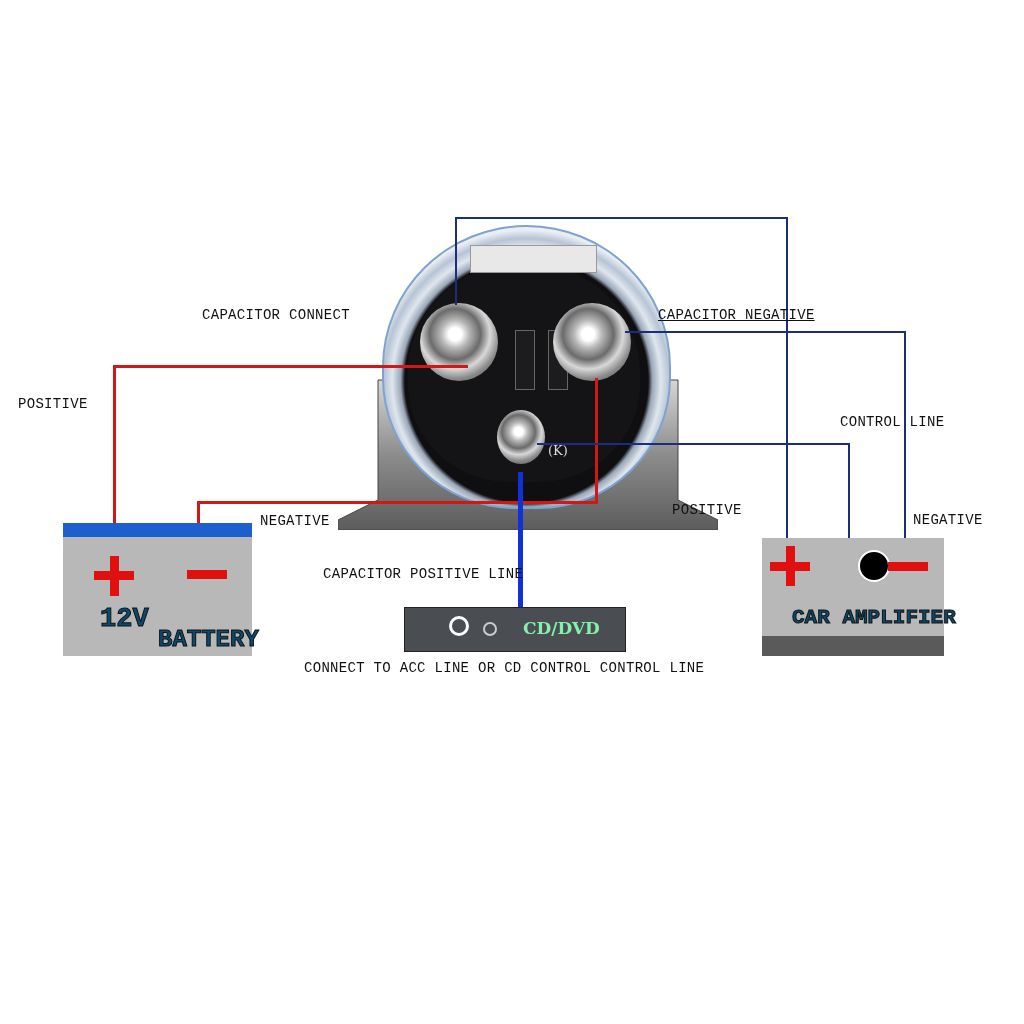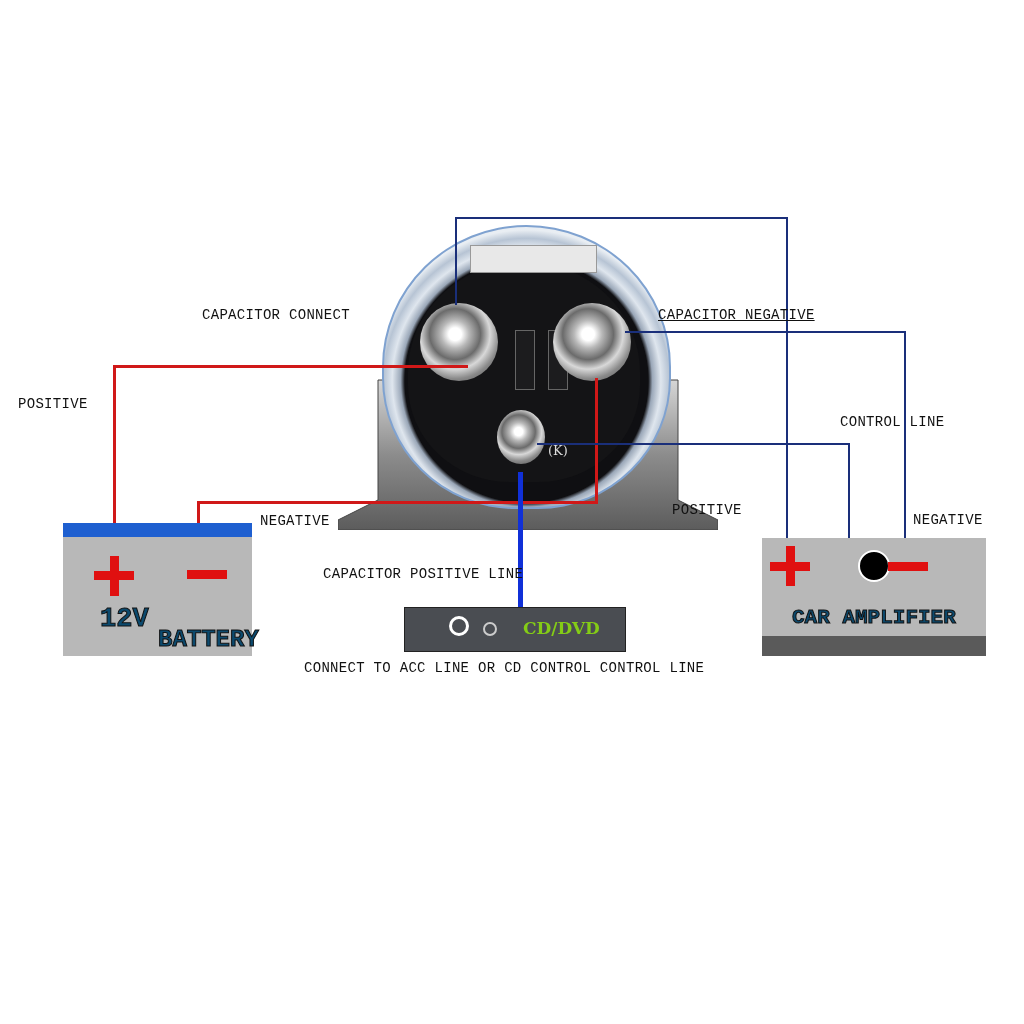--- a/index.html
+++ b/index.html
@@ -19,28 +19,28 @@
   .chip { position:absolute; background:#1c1c1e; border:1px solid #666; }
   .k-mark { position:absolute; left:548px; top:443px; font-size:13px; color:#ddd; font-family:"DejaVu Serif", serif; }
 
   
   .battery { position:absolute; left:63px; top:523px; width:189px; height:133px; background:#b8b8b8; }
   .battery-top { position:absolute; left:0; top:0; width:100%; height:14px; background:#1e5fd0; }
   .plus-h { position:absolute; background:#e01010; }
   .plus-v { position:absolute; background:#e01010; }
   .box-title { position:absolute; font-family:Liberation Mono, monospace; color:#0c4a6e; -webkit-text-stroke:1px #111; font-weight:bold; white-space:nowrap; }
 
-  .amp { position:absolute; left:762px; top:538px; width:224px; height:118px; background:#b8b8b8; }
+  .amp { position:absolute; left:762px; top:538px; width:182px; height:118px; background:#b8b8b8; }
   .amp-bottom { position:absolute; left:0; bottom:0; width:100%; height:20px; background:#5a5a5a; }
   .dot { position:absolute; left:96px; top:12px; width:28px; height:28px; border-radius:50%; background:#000; border:2px solid #fff; }
 
   .cd { position:absolute; left:404px; top:607px; width:220px; height:43px; background:#4a4d52; border:1px solid #222; }
   .cd-ring { position:absolute; left:44px; top:8px; width:20px; height:20px; border:3px solid #fff; border-radius:50%; box-sizing:border-box; }
   .cd-ring-small { position:absolute; left:78px; top:14px; width:14px; height:14px; border:2px solid #ccc; border-radius:50%; box-sizing:border-box; }
-  .cd-label { position:absolute; left:118px; top:10px; font-size:17px; font-weight:bold; color:#84cc16; font-family:"DejaVu Serif", serif; }
+  .cd-label { position:absolute; left:118px; top:10px; font-size:17px; font-weight:bold; color:#86efac; font-family:"DejaVu Serif", serif; }
 </style>
 </head>
 <body>
 
 <div>
   <svg class="device-base" viewBox="0 0 380 160" width="380" height="160">
     <defs>
       <linearGradient id="metal" x1="0" y1="0" x2="0" y2="1">
         <stop offset="0" stop-color="#d6d6d6"></stop>
         <stop offset="0.5" stop-color="#8c8c8c"></stop>

